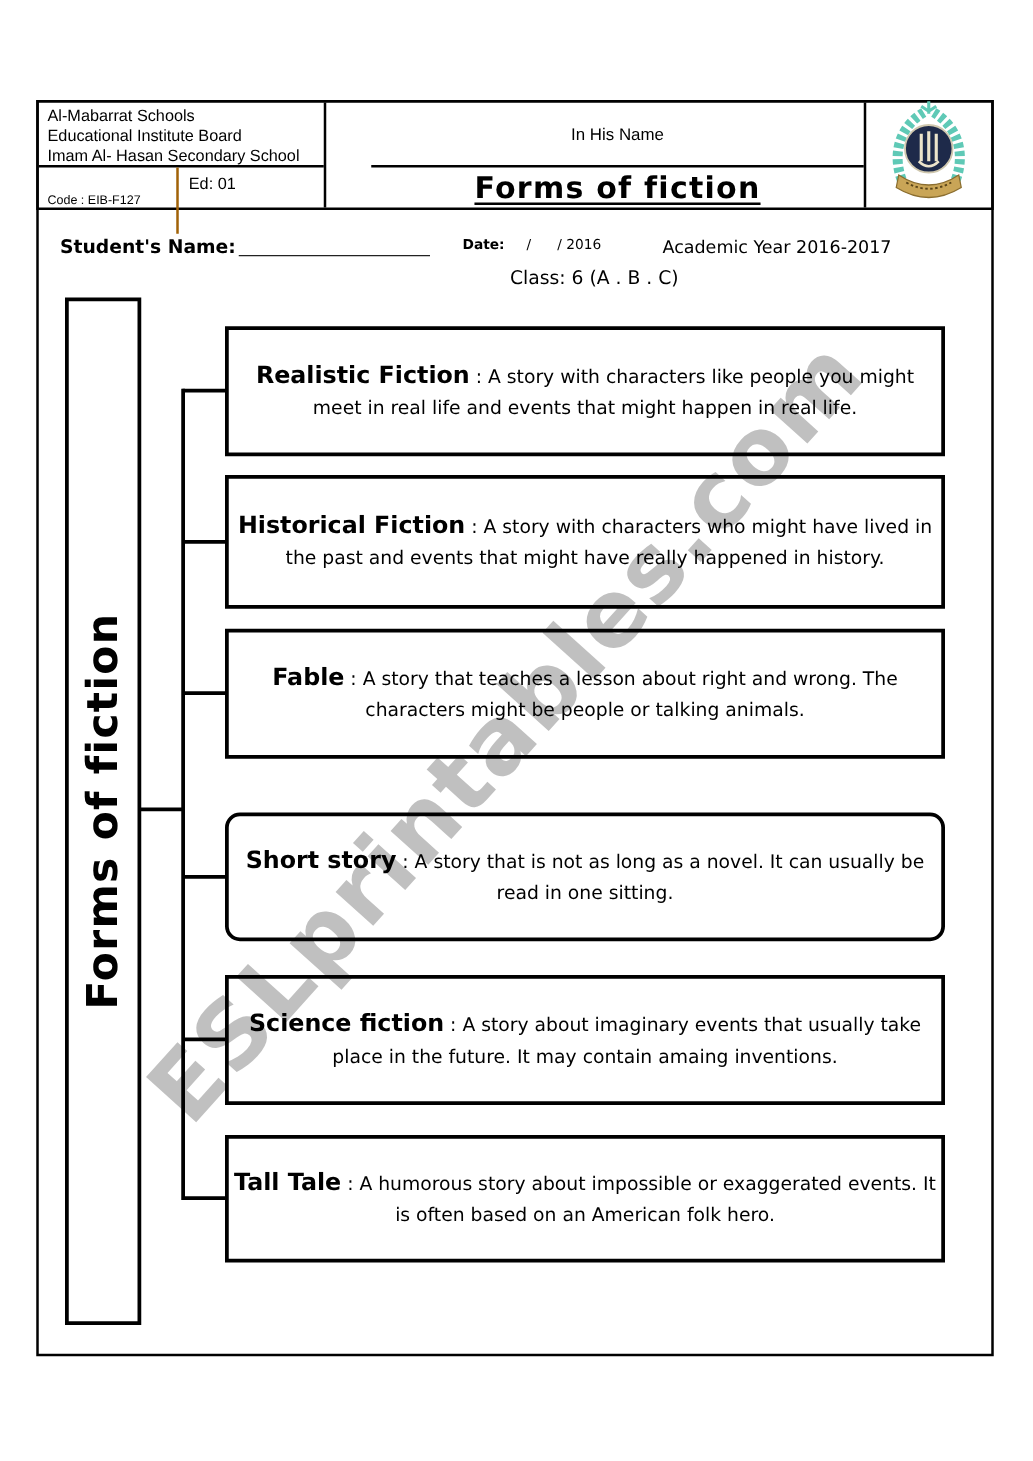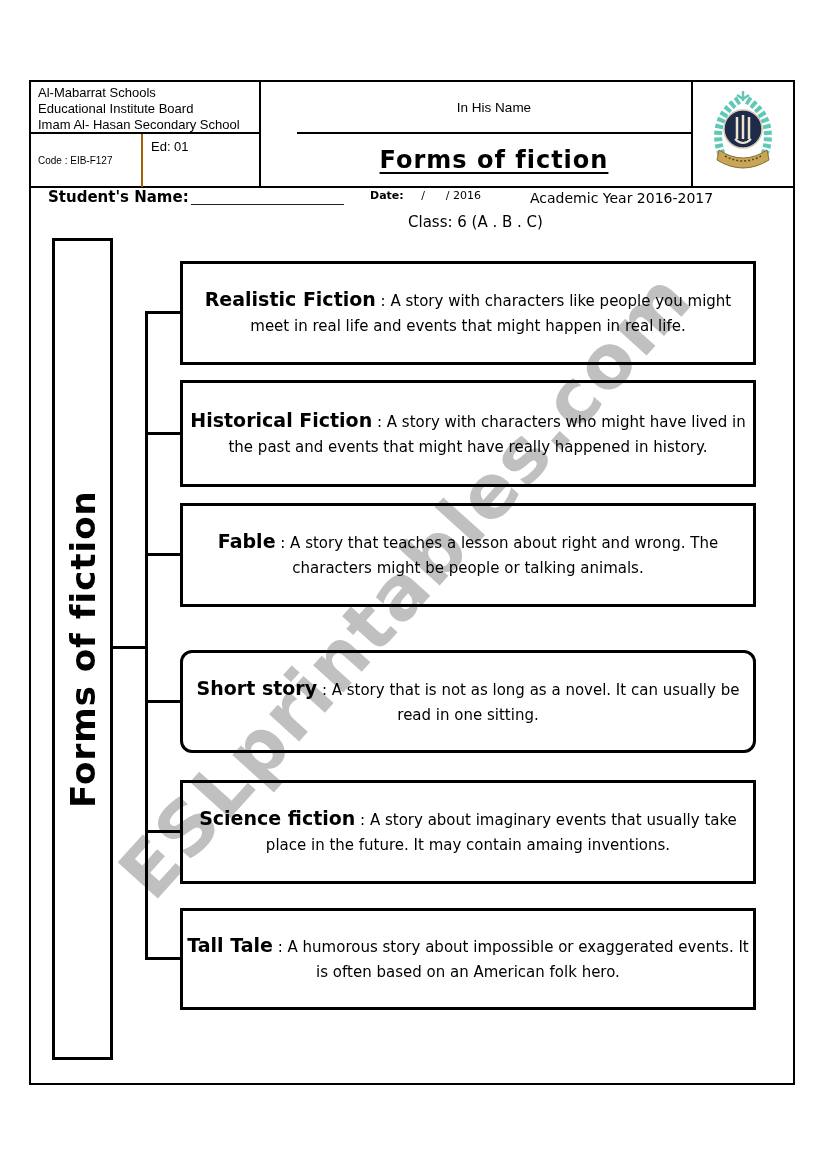--- a/index.html
+++ b/index.html
@@ -14,21 +14,21 @@
     font-size:74px;font-weight:bold;letter-spacing:2px;white-space:nowrap;
     color:rgba(130,130,130,0.50);
   }
   
   .page-frame{
     position:absolute;left:29px;top:80px;width:766px;height:1005px;
     border:2px solid #000;box-sizing:border-box;z-index:2;
   }
   
   .ht{
-    position:absolute;left:29px;top:80px;width:766px;height:108px;z-index:3;
+    position:absolute;left:29px;top:80px;width:766px;height:88px;z-index:3;
     border:2px solid #000;box-sizing:border-box;display:flex;background:transparent;
     font-family:"Liberation Sans",sans-serif;
   }
   .ht-col1{width:230px;border-right:2px solid #000;display:flex;flex-direction:column;box-sizing:border-box;}
   .school-cell{height:52px;border-bottom:2px solid #000;padding:3px 7px;box-sizing:border-box;
     font-size:13px;line-height:16px;}
   .code-row{flex:1;display:flex;}
   .code-cell{width:112px;border-right:2px solid #a16207;padding:21px 7px;box-sizing:border-box;font-size:10px;}
   .ed-cell{flex:1;padding:5px 8px;font-size:13px;}
   .ht-col2{flex:1;border-right:2px solid #000;display:flex;flex-direction:column;box-sizing:border-box;padding-left:36px;}

